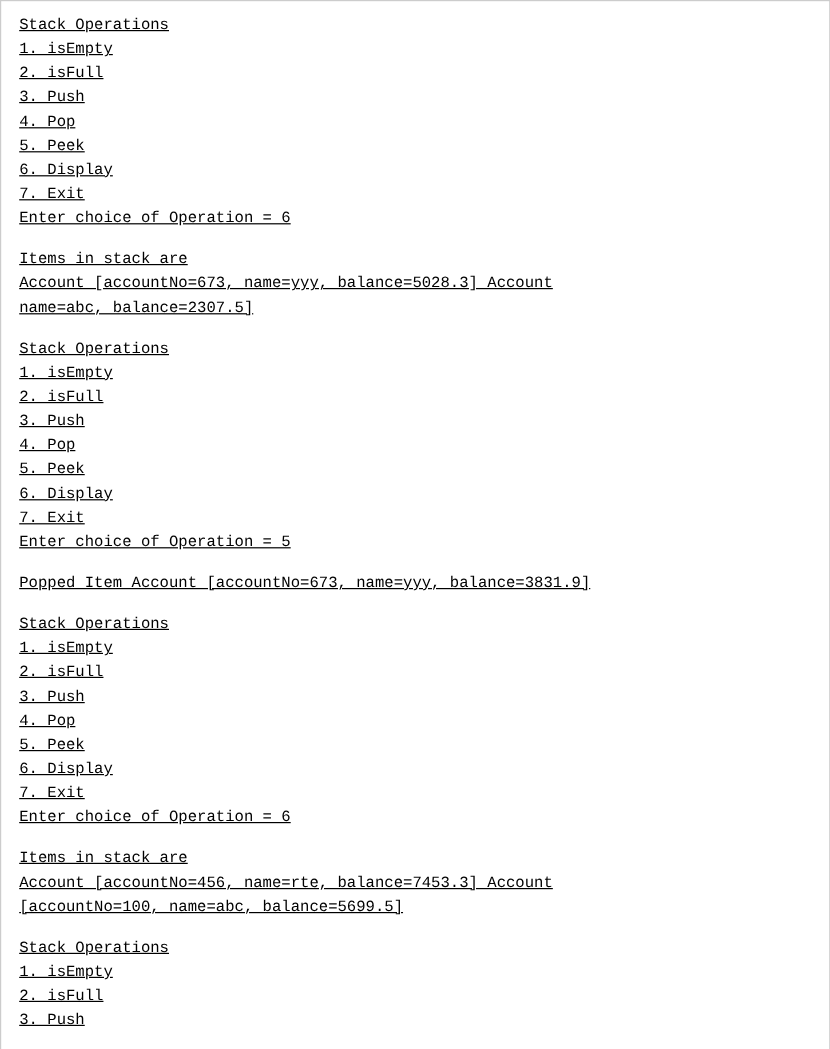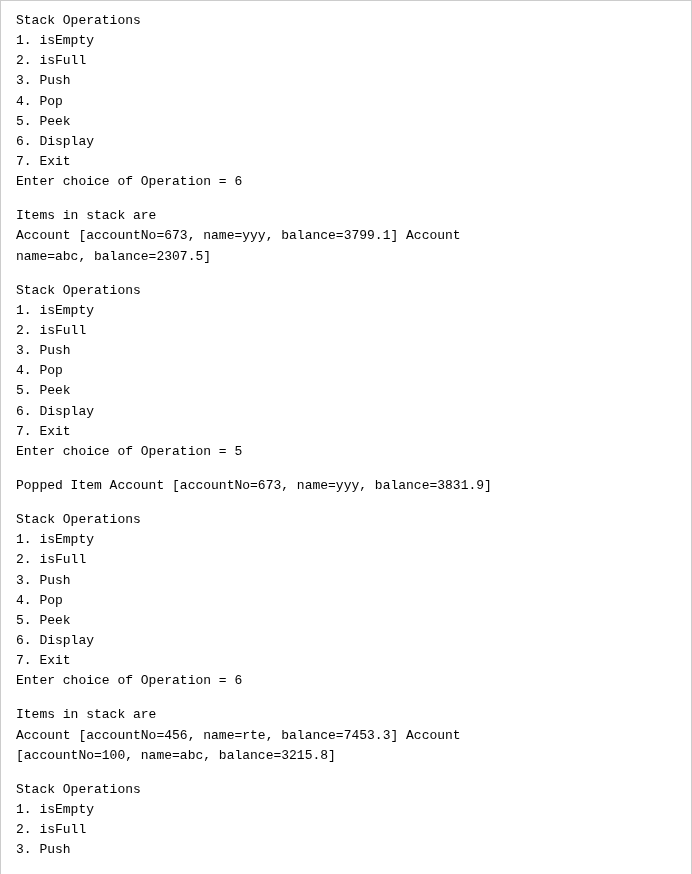--- a/index.html
+++ b/index.html
@@ -21,20 +21,21 @@
       background-color: #ffffff;
       border: 1px solid #cccccc;
       width: 692px;
       min-height: 874px;
       padding: 10px 15px;
       line-height: 1.55;
     }
 
     .block {
       margin-bottom: 14px;
+      text-decoration: underline;
     }
 
     .line {
       white-space: pre-wrap;
       word-break: break-word;
     }
   </style>
 </head>
 <body>
 
@@ -45,21 +46,21 @@
       <div class="line">2. isFull</div>
       <div class="line">3. Push</div>
       <div class="line">4. Pop</div>
       <div class="line">5. Peek</div>
       <div class="line">6. Display</div>
       <div class="line">7. Exit</div>
       <div class="line">Enter choice of Operation = 6</div>
     </div>
     <div class="block">
       <div class="line">Items in stack are</div>
-      <div class="line">Account [accountNo=673, name=yyy, balance=3799.1] Account</div>
+      <div class="line">Account [accountNo=673, name=yyy, balance=5028.3] Account</div>
       <div class="line">name=abc, balance=2307.5]</div>
     </div>
     <div class="block">
       <div class="line">Stack Operations</div>
       <div class="line">1. isEmpty</div>
       <div class="line">2. isFull</div>
       <div class="line">3. Push</div>
       <div class="line">4. Pop</div>
       <div class="line">5. Peek</div>
       <div class="line">6. Display</div>
@@ -76,21 +77,21 @@
       <div class="line">3. Push</div>
       <div class="line">4. Pop</div>
       <div class="line">5. Peek</div>
       <div class="line">6. Display</div>
       <div class="line">7. Exit</div>
       <div class="line">Enter choice of Operation = 6</div>
     </div>
     <div class="block">
       <div class="line">Items in stack are</div>
       <div class="line">Account [accountNo=456, name=rte, balance=7453.3] Account</div>
-      <div class="line">[accountNo=100, name=abc, balance=3215.8]</div>
+      <div class="line">[accountNo=100, name=abc, balance=5699.5]</div>
     </div>
     <div class="block">
       <div class="line">Stack Operations</div>
       <div class="line">1. isEmpty</div>
       <div class="line">2. isFull</div>
       <div class="line">3. Push</div>
     </div>
   </div>
 
 </body></html>

